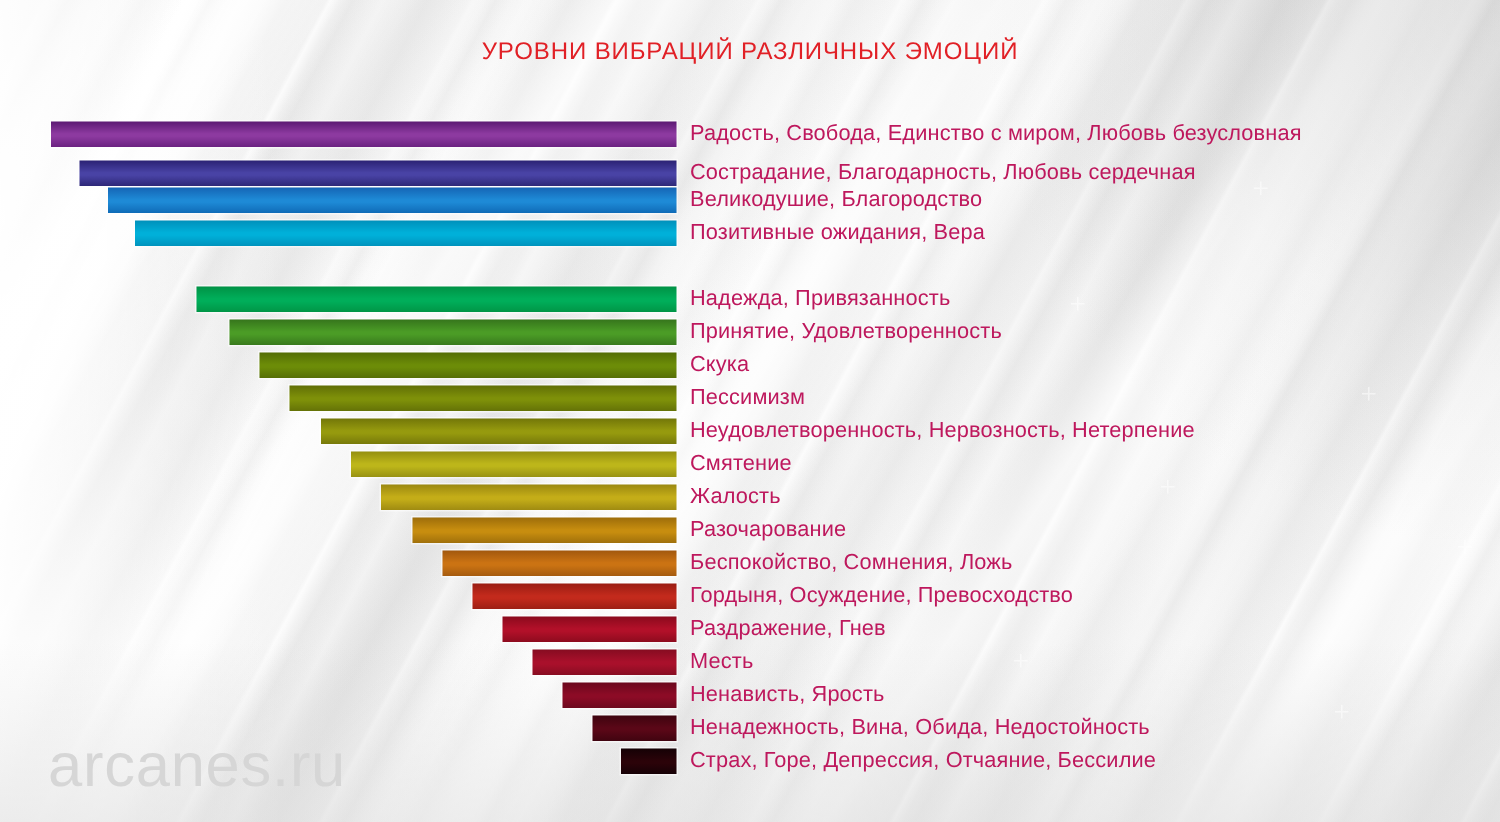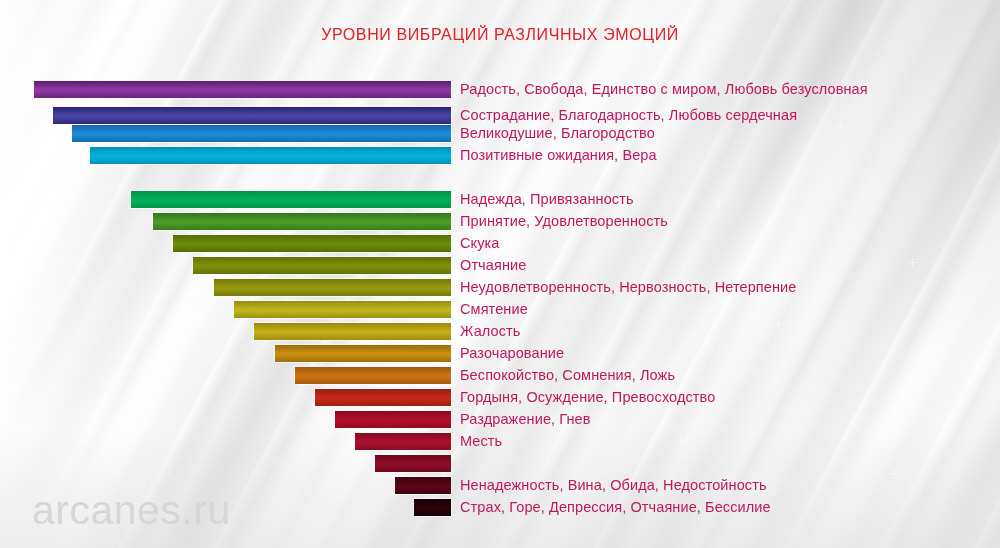--- a/index.html
+++ b/index.html
@@ -218,21 +218,21 @@
       <div class="row" style="top: 234px;">
         <div class="bar" style="left: 172px; width: 280px;">
           <div class="bar-inner" style="background: linear-gradient(rgb(84, 109, 5) 0%, rgb(108, 140, 8) 48%, rgb(108, 140, 8) 58%, rgb(86, 111, 6) 100%);"></div>
         </div>
         <div class="bar-label">Скука</div>
       </div>
       <div class="row" style="top: 256px;">
         <div class="bar" style="left: 192px; width: 260px;">
           <div class="bar-inner" style="background: linear-gradient(rgb(97, 111, 6) 0%, rgb(126, 144, 9) 48%, rgb(126, 144, 9) 58%, rgb(100, 114, 7) 100%);"></div>
         </div>
-        <div class="bar-label">Отчаяние</div>
+        <div class="bar-label">Пессимизм</div>
       </div>
       <div class="row" style="top: 278px;">
         <div class="bar" style="left: 213px; width: 239px;">
           <div class="bar-inner" style="background: linear-gradient(rgb(115, 119, 9) 0%, rgb(150, 154, 14) 48%, rgb(150, 154, 14) 58%, rgb(119, 121, 10) 100%);"></div>
         </div>
         <div class="bar-label">Неудовлетворенность, Нервозность, Нетерпение</div>
       </div>
       <div class="row" style="top: 300px;">
         <div class="bar" style="left: 233px; width: 219px;">
           <div class="bar-inner" style="background: linear-gradient(rgb(148, 143, 16) 0%, rgb(189, 182, 26) 48%, rgb(189, 182, 26) 58%, rgb(152, 146, 19) 100%);"></div>
@@ -272,20 +272,21 @@
       <div class="row" style="top: 432px;">
         <div class="bar" style="left: 354px; width: 98px;">
           <div class="bar-inner" style="background: linear-gradient(rgb(134, 12, 33) 0%, rgb(169, 16, 43) 48%, rgb(169, 16, 43) 58%, rgb(136, 13, 34) 100%);"></div>
         </div>
         <div class="bar-label">Месть</div>
       </div>
       <div class="row" style="top: 454px;">
         <div class="bar" style="left: 374px; width: 78px;">
           <div class="bar-inner" style="background: linear-gradient(rgb(107, 8, 29) 0%, rgb(140, 11, 38) 48%, rgb(140, 11, 38) 58%, rgb(109, 9, 30) 100%);"></div>
         </div>
+        <div class="bar-label">Ненависть, Ярость</div>
       </div>
       <div class="row" style="top: 476px;">
         <div class="bar" style="left: 394px; width: 58px;">
           <div class="bar-inner" style="background: linear-gradient(rgb(62, 4, 15) 0%, rgb(90, 7, 23) 48%, rgb(90, 7, 23) 58%, rgb(64, 4, 16) 100%);"></div>
         </div>
         <div class="bar-label">Ненадежность, Вина, Обида, Недостойность</div>
       </div>
       <div class="row" style="top: 498px;">
         <div class="bar" style="left: 413px; width: 39px;">
           <div class="bar-inner" style="background: linear-gradient(rgb(21, 1, 5) 0%, rgb(43, 3, 9) 48%, rgb(43, 3, 9) 58%, rgb(22, 1, 6) 100%);"></div>

